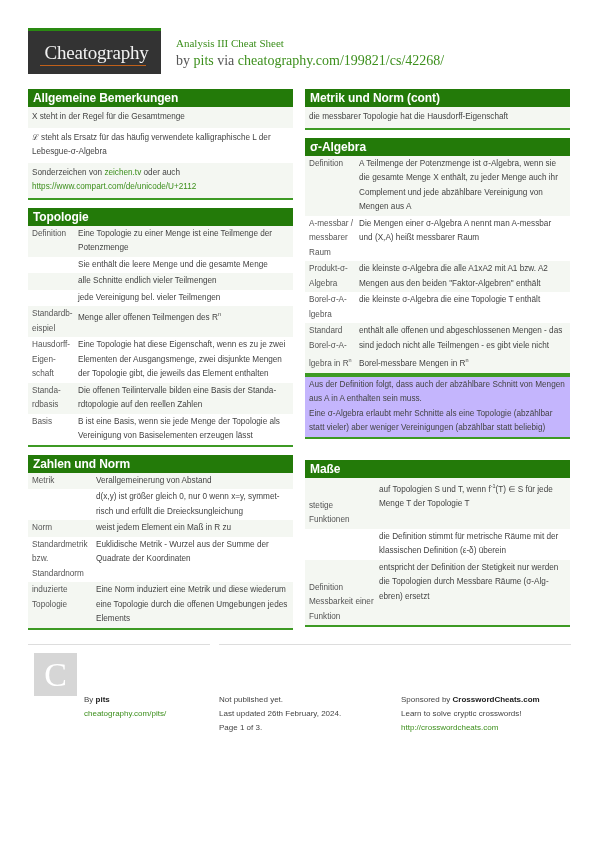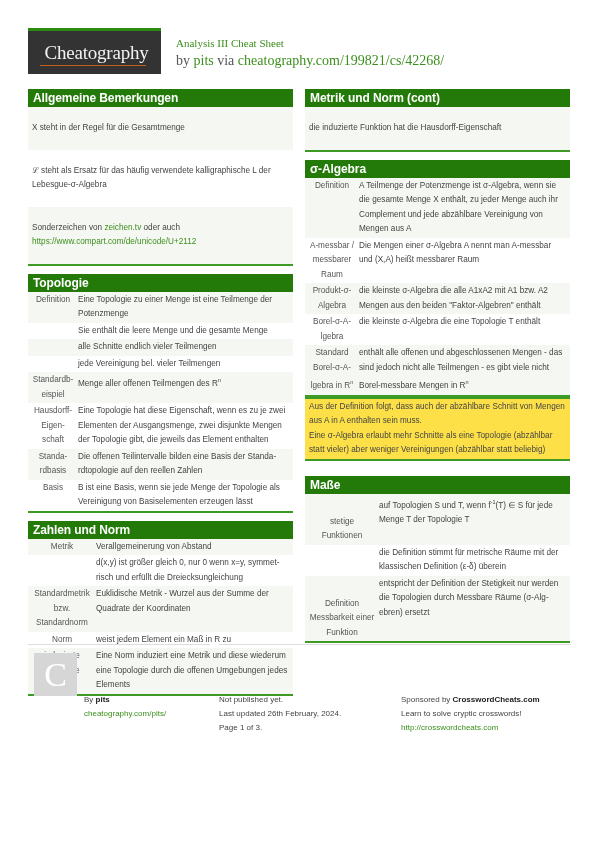--- a/index.html
+++ b/index.html
@@ -16,30 +16,30 @@
 
   .col { position: absolute; top: 89px; width: 265px; }
   .col.left { left: 28px; }
   .col.right { left: 305px; }
 
   .box { margin-bottom: 8px; border-bottom: 2px solid #3d9a24; }
   .box-head { background: #237a09; color: #fff; font-weight: bold; font-size: 12px; padding: 4px 5px; height: 18px; line-height: 10px; letter-spacing: -0.1px; }
   .row { display: flex; line-height: 14.5px; padding: 1px 4px; }
   .row:nth-child(odd) { background: #f4f7f2; }
   .row:nth-child(even) { background: #ffffff; }
-  .row .k { flex: 0 0 46px; padding-right: 4px; color: #555; text-align: center; }
+  .row .k { flex: 0 0 46px; padding-right: 4px; color: #555; }
   .row .v { flex: 1; }
   .box.wide-key .row .k { flex: 0 0 64px; }
   .box.wide-key2 .row .k { flex: 0 0 70px; margin-top: 20px; }
   .box.sig .row .k { flex: 0 0 50px; }
-  .full { padding: 14px 4px; line-height: 14.5px; }
+  .full { padding: 3px 4px; line-height: 14.5px; }
   .full:nth-child(odd) { background: #f4f7f2; }
   .full:nth-child(even) { background: #ffffff; }
   .link { color: #3c8f1c; }
-  .note { padding: 1px 4px; line-height: 14.5px; background: #fde047; border-top: 2px solid #3d9a24; margin-top: -8px; margin-bottom: 15px; border-bottom: 2px solid #3d9a24; }
+  .note { padding: 1px 4px; line-height: 14.5px; background: #c4b5fd; border-top: 2px solid #3d9a24; margin-top: -8px; margin-bottom: 21px; border-bottom: 2px solid #3d9a24; }
   sup { font-size: 5.5px; vertical-align: 4px; }
 
   .footer { position: absolute; top: 644px; left: 28px; width: 560px; height: 60px; }
   .fcol { position: absolute; top: 0; border-top: 1px solid #ddd; height: 56px; }
   .f1 { left: 0; width: 182px; }
   .f2 { left: 191px; width: 183px; }
   .f3 { left: 368px; width: 175px; }
   .avatar { position: absolute; left: 6px; top: 8px; width: 43px; height: 43px; background: #d6d6d6; color: #fff; font-family: "Liberation Serif", serif; font-size: 34px; text-align: center; line-height: 43px; }
   .ftext { position: absolute; top: 8px; line-height: 14px; font-size: 8px; color: #444; margin-top: 40px; }
   .f1 .ftext { left: 56px; }
@@ -120,41 +120,41 @@
     <div>
       <div class="row">
           <div class="k">Metrik</div>
           <div class="v">Verallgemeinerung von Abstand</div>
         </div>
       <div class="row">
           <div class="k"></div>
           <div class="v">d(x,y) ist größer gleich 0, nur 0 wenn x=y, symmet­risch und erfüllt die Dreiecksungleichung</div>
         </div>
       <div class="row">
+          <div class="k">Norm</div>
+          <div class="v">weist jedem Element ein Maß in R zu</div>
+        </div>
+      <div class="row">
           <div class="k">Standardm­etrik bzw. Standardnorm</div>
           <div class="v">Euklidische Metrik - Wurzel aus der Summe der Quadrate der Koordinaten</div>
         </div>
       <div class="row">
-          <div class="k">Norm</div>
-          <div class="v">weist jedem Element ein Maß in R zu</div>
-        </div>
-      <div class="row">
           <div class="k">induzierte Topologie</div>
           <div class="v">Eine Norm induziert eine Metrik und diese wiederum eine Topologie durch die offenen Umgebungen jedes Elements</div>
         </div>
     </div>
   </div>
 </div>
 
 <div class="col right">
 
   <div class="box">
     <div class="box-head">Metrik und Norm (cont)</div>
     <div>
-      <div class="full">die induzierte Funktion hat die Hausdorff-Eigenschaft</div>
+      <div class="full">die messbarer Topologie hat die Hausdorff-Eigenschaft</div>
     </div>
   </div>
 
   <div class="box sig">
     <div class="box-head">σ-Algebra</div>
     <div>
       <div class="row">
           <div class="k">Definition</div>
           <div class="v">A Teilmenge der Potenzmenge ist σ-Algebra, wenn sie die gesamte Menge X enthält, zu jeder Menge auch ihr Complement und jede abzählbare Vereinigung von Mengen aus A</div>
         </div>

